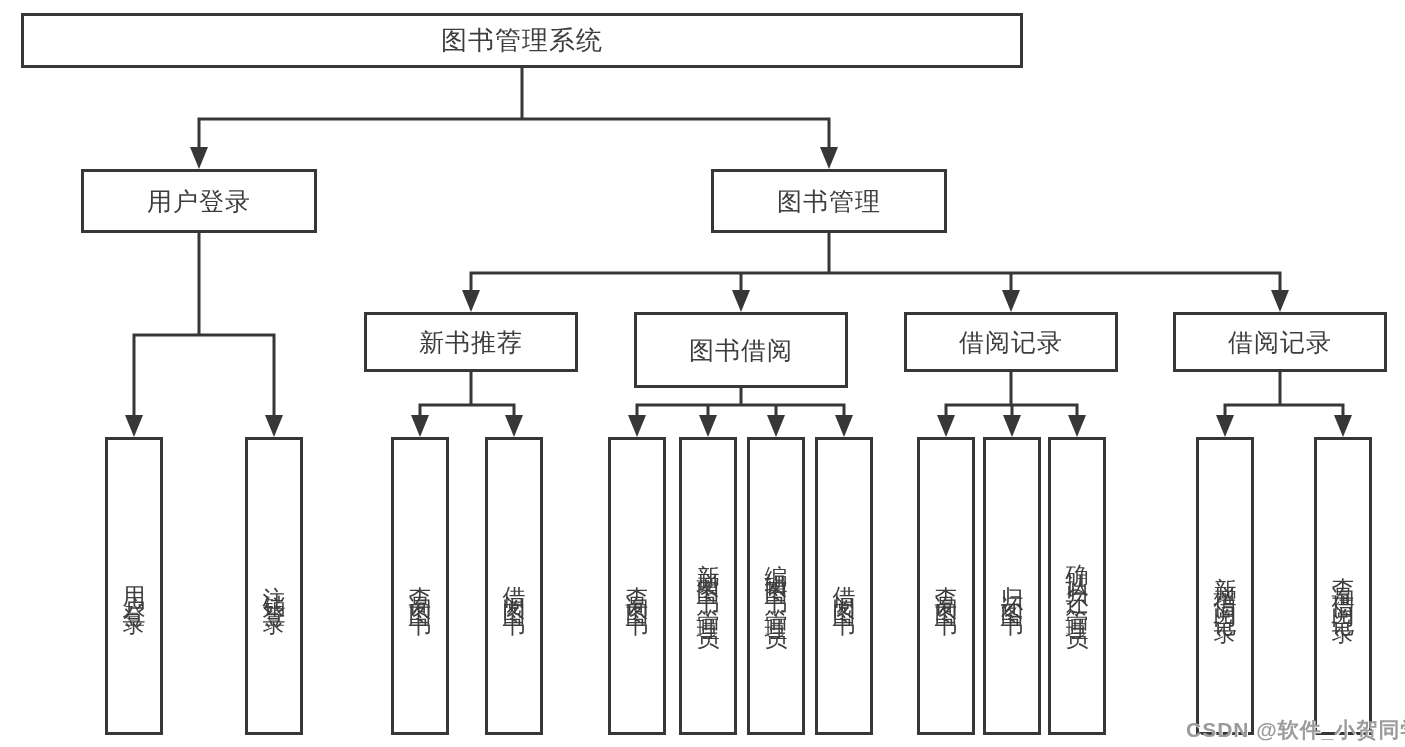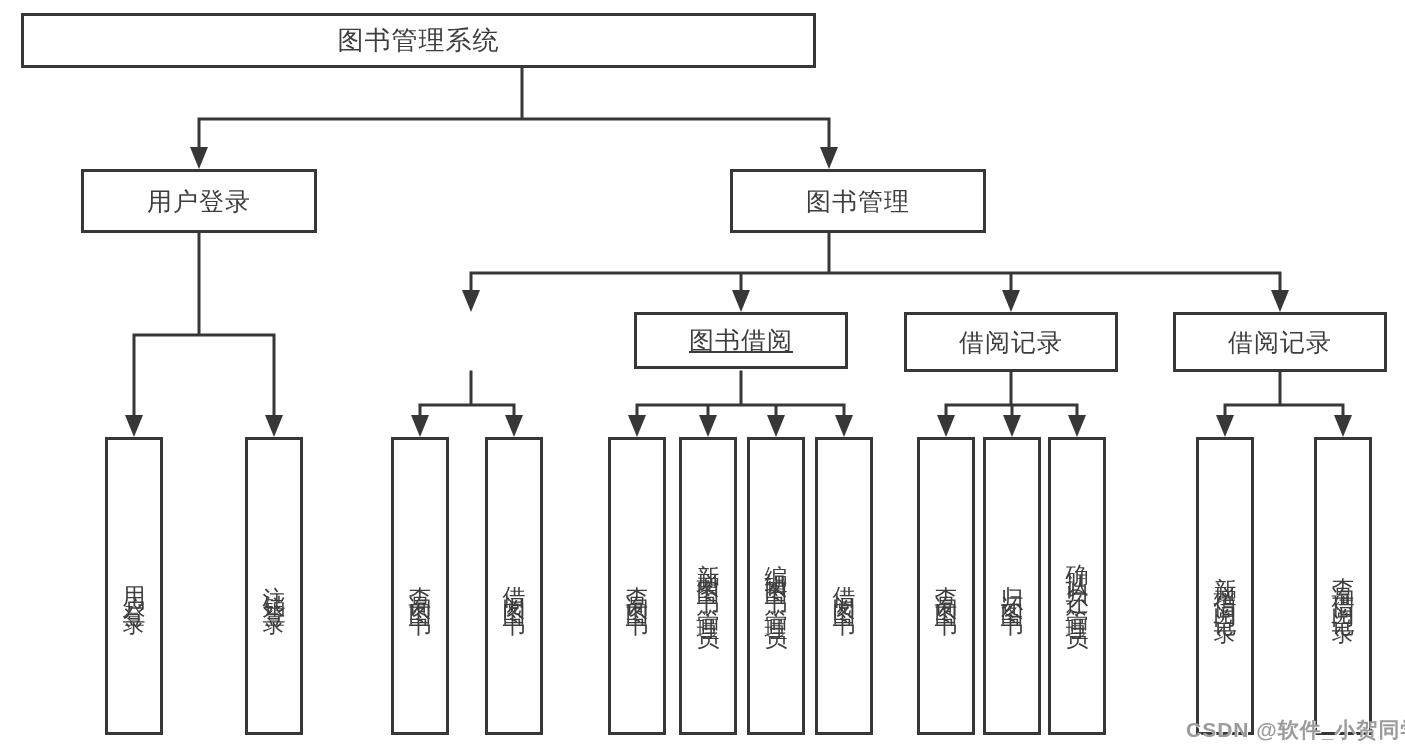--- a/index.html
+++ b/index.html
@@ -82,32 +82,35 @@
       <polygon points="767,415 785,415 776,437"></polygon>
       <polygon points="835,415 853,415 844,437"></polygon>
       <polygon points="937,415 955,415 946,437"></polygon>
       <polygon points="1003,415 1021,415 1012,437"></polygon>
       <polygon points="1068,415 1086,415 1077,437"></polygon>
       <polygon points="1216,415 1234,415 1225,437"></polygon>
       <polygon points="1334,415 1352,415 1343,437"></polygon>
     </g>
   </svg>
 
-  <div class="node h-node root-node" style="left:21px; top:13px; width:795px; height:55px;">
+  <div class="node h-node root-node" style="left:21px; top:13px; width:1002px; height:55px;">
     <span>图书管理系统</span>
   </div>
 
   <div class="node h-node" style="left:81px; top:169px; width:236px; height:64px;">
     <span>用户登录</span>
   </div>
-  <div class="node h-node" style="left:711px; top:169px; width:256px; height:64px;margin-left:19px;">
+  <div class="node h-node" style="left:711px; top:169px; width:236px; height:64px;">
     <span>图书管理</span>
   </div>
 
-  <div class="node h-node" style="left:634px; top:312px; width:214px; height:57px;text-decoration:underline;">
+  <div class="node h-node" style="left:364px; top:312px; width:214px; height:60px;">
+    <span>新书推荐</span>
+  </div>
+  <div class="node h-node" style="left:634px; top:312px; width:214px; height:76px;">
     <span>图书借阅</span>
   </div>
   <div class="node h-node" style="left:904px; top:312px; width:214px; height:60px;">
     <span>借阅记录</span>
   </div>
   <div class="node h-node" style="left:1173px; top:312px; width:214px; height:60px;">
     <span>借阅记录</span>
   </div>
 
   <div class="node v-node" style="left:105px; top:437px; width:58px; height:298px;">

